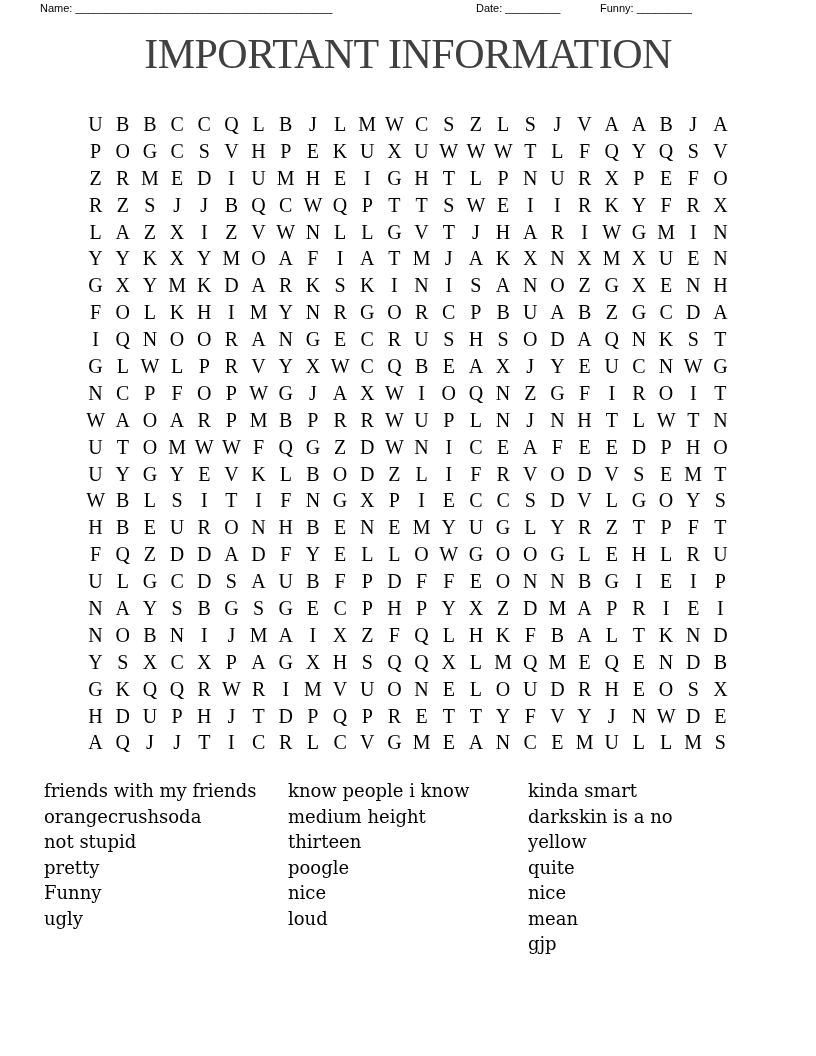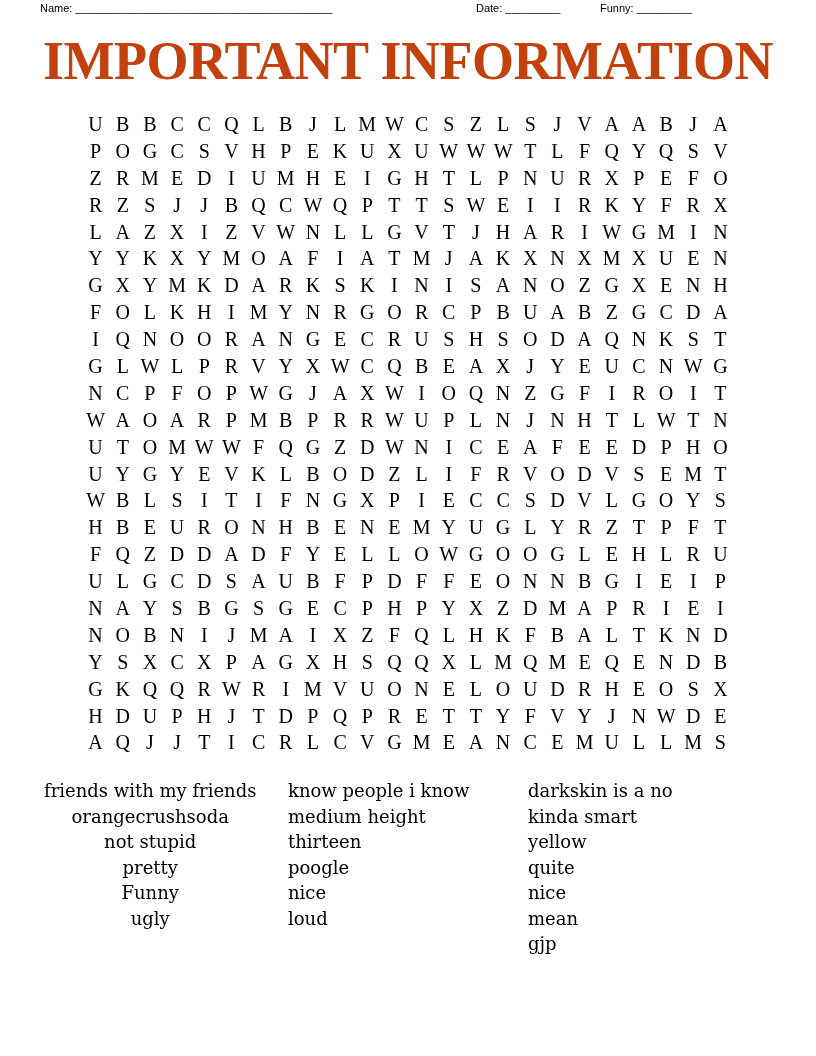--- a/index.html
+++ b/index.html
@@ -16,36 +16,36 @@
   }
   .h-name{left:40px;}
   .h-date{left:476px;}
   .h-period{left:600px;}
   .blank{letter-spacing:0;}
   
   .title{
     position:absolute;top:30px;left:0;width:100%;
     margin:0;text-align:center;
     font-family:"Liberation Serif",serif;
-    font-size:54px;font-weight:bold;letter-spacing:-0.5px;
-    color:#c2410c;
+    font-size:42px;font-weight:normal;letter-spacing:-0.5px;
+    color:#404040;
   }
   
   .grid{
     position:absolute;left:82px;top:111px;width:652px;
     display:grid;grid-template-columns:repeat(24,1fr);
   }
   .cell{
     height:26.9px;line-height:26.9px;text-align:center;
     font-family:"Liberation Serif",serif;font-size:20px;color:#000;
   }
   
   .words{position:absolute;top:778px;left:0;width:100%;}
   .wcol{position:absolute;top:0;}
-  .wcol-1{left:44px;text-align:center;}
+  .wcol-1{left:44px;}
   .wcol-2{left:288px;}
   .wcol-3{left:528px;}
   .word{
     font-family:"DejaVu Serif",serif;
     font-size:18px;line-height:25.5px;color:#000;white-space:pre;
   }
 </style>
 </head>
 <body>
 
@@ -649,22 +649,22 @@
       </div>
     <div class="wcol wcol-2">
         <div class="word">know people i know</div>
         <div class="word">medium height</div>
         <div class="word">thirteen</div>
         <div class="word">poogle</div>
         <div class="word">nice</div>
         <div class="word">loud</div>
       </div>
     <div class="wcol wcol-3">
+        <div class="word">kinda smart</div>
         <div class="word">darkskin is a no</div>
-        <div class="word">kinda smart</div>
         <div class="word">yellow</div>
         <div class="word">quite</div>
         <div class="word">nice</div>
         <div class="word">mean</div>
         <div class="word">gjp</div>
       </div>
   </div>
 
 </div>
 

